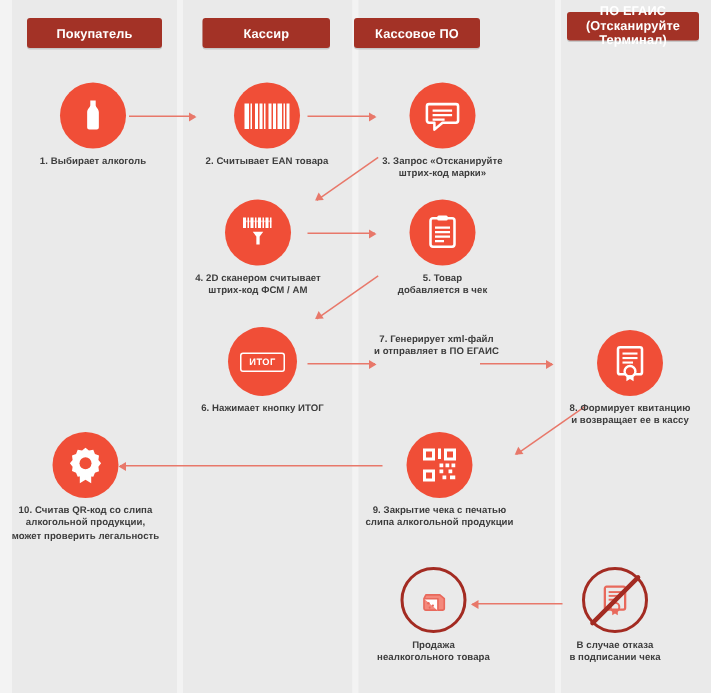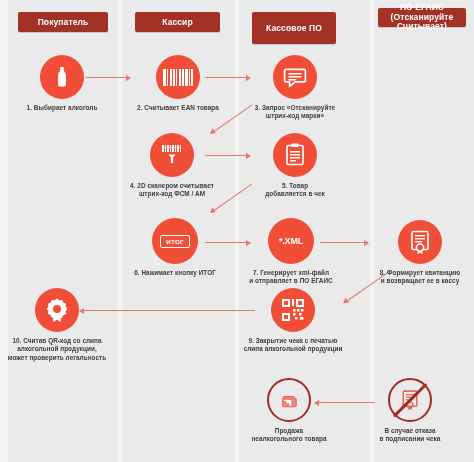--- a/index.html
+++ b/index.html
@@ -110,28 +110,28 @@
   <div class="lane b" style="left:374px;width:100px;"></div>
 
   <div class="hdr" style="left:18px;top:12px;width:90px;height:20px;">
     <span>Покупатель</span>
   </div>
 
   <div class="hdr" style="left:135px;top:12px;width:85px;height:20px;">
     <span>Кассир</span>
   </div>
 
-  <div class="hdr" style="left:252px;top:12px;width:84px;height:32px;">
+  <div class="hdr" style="left:236px;top:12px;width:84px;height:20px;">
     <span>Кассовое ПО</span>
   </div>
 
   <div class="hdr" style="left:378px;top:8px;width:88px;height:19px;flex-direction:column;line-height:9.5px;">
     <span>ПО ЕГАИС</span>
     <span>(Отсканируйте</span>
-    <span>Считывает)</span>
+    <span>Терминал)</span>
   </div>
 
   <div class="arrow" style="left:86px;top:77px;width:44px;"></div>
 
   <div class="arrow" style="left:205px;top:77px;width:45px;"></div>
 
   <div class="arrow" style="left:252px;top:104px;width:50px;transform:rotate(145deg);"></div>
 
   <div class="arrow" style="left:205px;top:155px;width:45px;"></div>
 
@@ -230,23 +230,20 @@
   </div>
 
   <div class="node" style="left:175px;top:218px;">
     <div class="disc big">
       <span class="itog">ИТОГ</span>
     </div>
     <div class="cap">6. Нажимает кнопку ИТОГ</div>
   </div>
 
   <div class="node" style="left:291px;top:218px;">
-    <div class="disc big">
-      <span class="xml">*.XML</span>
-    </div>
     <div class="cap">
       <div>7. Генерирует xml-файл</div>
       <div>и отправляет в ПО ЕГАИС</div>
     </div>
   </div>
 
   <div class="node" style="left:420px;top:220px;">
     <div class="disc">
       <svg width="26" height="26" viewBox="0 0 26 26">
         <rect x="5" y="2.5" width="16" height="18" rx="1.4" fill="none" stroke="#ffffff" stroke-width="1.7"></rect>

